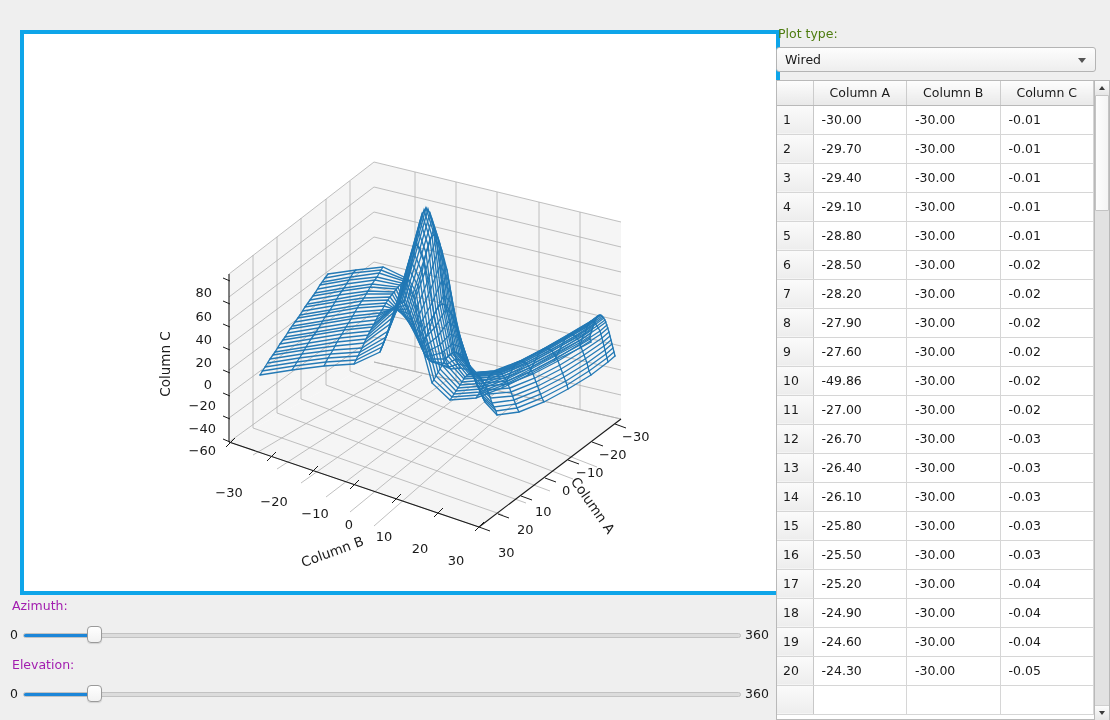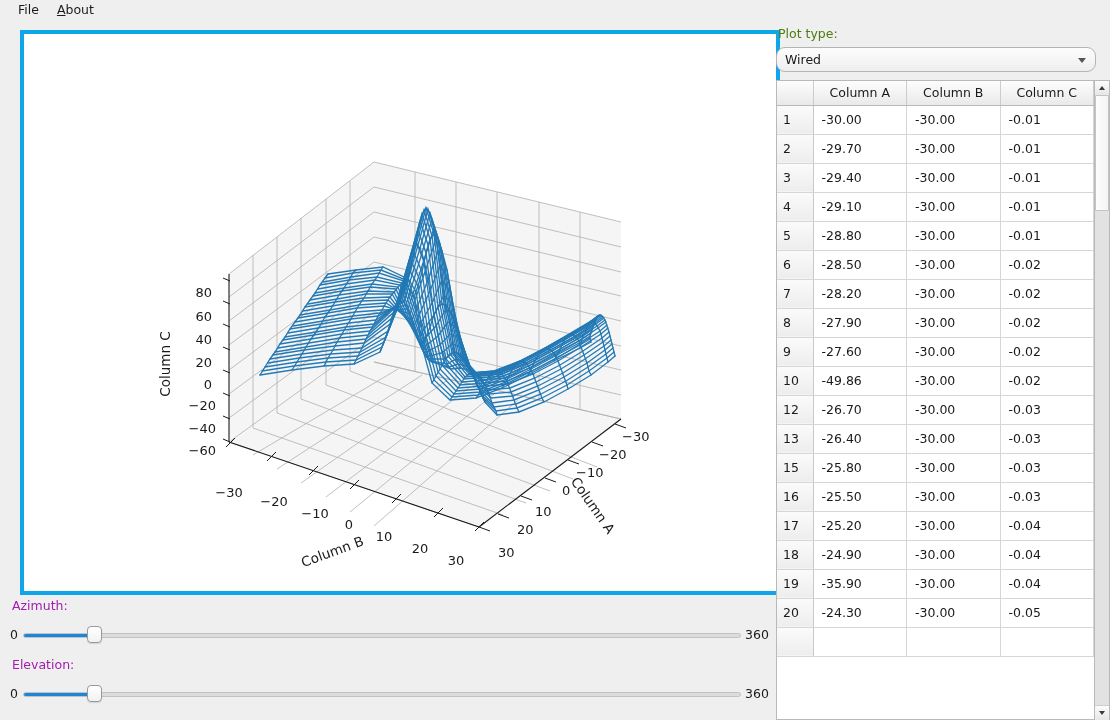--- a/index.html
+++ b/index.html
@@ -62,21 +62,21 @@
   .hwrap{position:absolute;left:23px;top:0;width:718px;height:20px;}
 
   
   .rightpane{
     position:absolute;left:776px;top:26px;width:334px;height:694px;
   }
   .pt-label{font-size:12.5px;color:#4d7c0f;margin:0 0 6px 2px;display:block;}
   .combo{
     position:relative;width:320px;height:25px;box-sizing:border-box;
     background:linear-gradient(#fdfdfd,#eeeeee);
-    border:1px solid #b4b4b4;border-radius:9px;
+    border:1px solid #b4b4b4;border-radius:3px;
     display:flex;align-items:center;padding-left:8px;
     font-size:12.5px;color:#1a1a1a;cursor:default;
   }
   .combo .chev{
     position:absolute;right:9px;top:10px;width:0;height:0;
     border-left:4.5px solid transparent;border-right:4.5px solid transparent;
     border-top:5px solid #555;
   }
 
   
@@ -138,26 +138,20 @@
     border:1px solid #c4c4c4;box-sizing:border-box;border-radius:1px;
   }
 
   .axis-txt{font-family:"DejaVu Sans","Liberation Sans",sans-serif;fill:#1a1a1a;}
 </style>
 </head>
 <body>
 
 <div id="app">
 
-  <div class="menubar">
-    <div class="menuitem">File</div>
-    <div class="menuitem">
-      <span class="mnem">A</span><span>bout</span>
-    </div>
-  </div>
 
   <div class="plotpanel">
     <svg width="758" height="563" viewBox="0 0 758 563">
       <defs>
         <clipPath id="cpFloor">
             <polygon points="205,408 455,493 597,385 350,328"></polygon>
           </clipPath>
       </defs>
 
       <polygon points="205,240 350,128 350,328 205,408" fill="#f5f5f5" stroke="none"></polygon>
@@ -439,32 +433,44 @@
                 <td>-30.00</td>
                 <td>-0.02</td>
               </tr>
               <tr>
                 <td class="rownum">10</td>
                 <td>-49.86</td>
                 <td>-30.00</td>
                 <td>-0.02</td>
               </tr>
               <tr>
+                <td class="rownum">11</td>
+                <td>-27.00</td>
+                <td>-30.00</td>
+                <td>-0.02</td>
+              </tr>
+              <tr>
                 <td class="rownum">12</td>
                 <td>-26.70</td>
                 <td>-30.00</td>
                 <td>-0.03</td>
               </tr>
               <tr>
                 <td class="rownum">13</td>
                 <td>-26.40</td>
                 <td>-30.00</td>
                 <td>-0.03</td>
               </tr>
               <tr>
+                <td class="rownum">14</td>
+                <td>-26.10</td>
+                <td>-30.00</td>
+                <td>-0.03</td>
+              </tr>
+              <tr>
                 <td class="rownum">15</td>
                 <td>-25.80</td>
                 <td>-30.00</td>
                 <td>-0.03</td>
               </tr>
               <tr>
                 <td class="rownum">16</td>
                 <td>-25.50</td>
                 <td>-30.00</td>
                 <td>-0.03</td>
@@ -476,21 +482,21 @@
                 <td>-0.04</td>
               </tr>
               <tr>
                 <td class="rownum">18</td>
                 <td>-24.90</td>
                 <td>-30.00</td>
                 <td>-0.04</td>
               </tr>
               <tr>
                 <td class="rownum">19</td>
-                <td>-35.90</td>
+                <td>-24.60</td>
                 <td>-30.00</td>
                 <td>-0.04</td>
               </tr>
               <tr>
                 <td class="rownum">20</td>
                 <td>-24.30</td>
                 <td>-30.00</td>
                 <td>-0.05</td>
               </tr>
               <tr>

